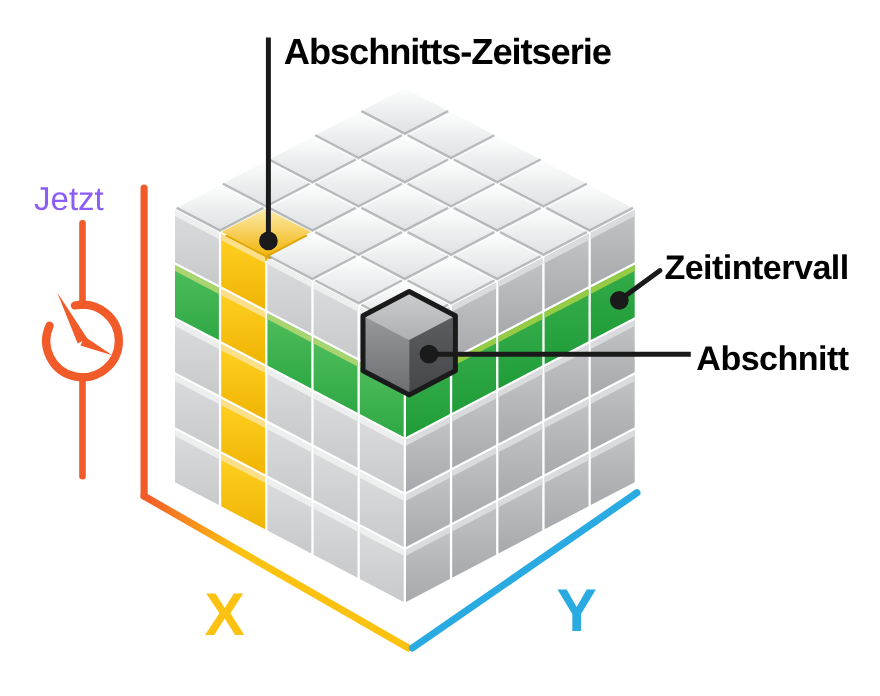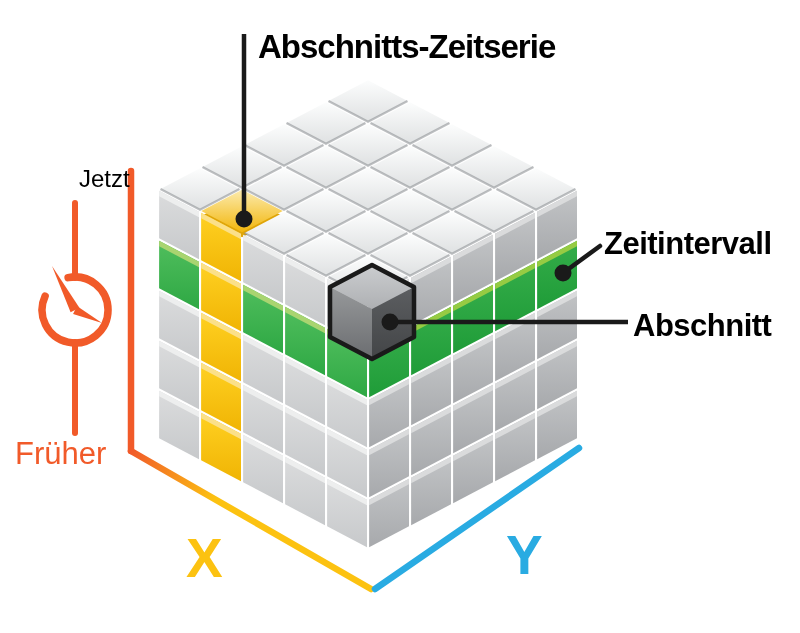--- a/index.html
+++ b/index.html
@@ -5,21 +5,21 @@
   html,body{margin:0;padding:0;background:#ffffff;}
   .stage{
     position:relative;width:800px;height:633px;background:#ffffff;
     font-family:"Liberation Sans", sans-serif;overflow:hidden;
   }
   .stage svg{position:absolute;left:0;top:0;}
   .lbl{position:absolute;white-space:nowrap;line-height:1;color:#000000;font-weight:bold;}
   .lbl-series  {left:258px;top:30px; font-size:33px;letter-spacing:-1px;}
   .lbl-interval{left:604px;top:228px;font-size:31px;letter-spacing:-0.5px;}
   .lbl-section {left:633px;top:310px;font-size:31px;letter-spacing:-0.5px;}
-  .lbl-now     {left:31px; top:167px;font-size:24px;font-weight:normal;color:#000000;margin-left:48px;}
+  .lbl-now     {left:31px; top:167px;font-size:30px;font-weight:normal;color:#8b5cf6;}
   .lbl-earlier {left:15px; top:438px;font-size:31px;font-weight:normal;color:#F15A29;}
   .lbl-ax      {font-size:55px;font-weight:bold;}
   .lbl-x{left:186px;top:531px;color:#FCC211;}
   .lbl-y{left:506px;top:528px;color:#29ABE2;}
 </style>
 </head>
 <body>
 
 <div class="stage">
 
@@ -252,16 +252,15 @@
         <circle cx="563" cy="273" r="8.5" fill="#1A1A1A"></circle>
         <line x1="392" y1="322" x2="628" y2="322" stroke="#1A1A1A" stroke-width="4.5"></line>
         <circle cx="390" cy="322" r="8.5" fill="#1A1A1A"></circle>
       </g>
     </svg>
 
   <div class="lbl lbl-series">Abschnitts-Zeitserie</div>
   <div class="lbl lbl-interval">Zeitintervall</div>
   <div class="lbl lbl-section">Abschnitt</div>
   <div class="lbl lbl-now">Jetzt</div>
-  <div class="lbl lbl-earlier">Früher</div>
   <div class="lbl lbl-ax lbl-x">X</div>
   <div class="lbl lbl-ax lbl-y">Y</div>
 </div>
 
 </body></html>

